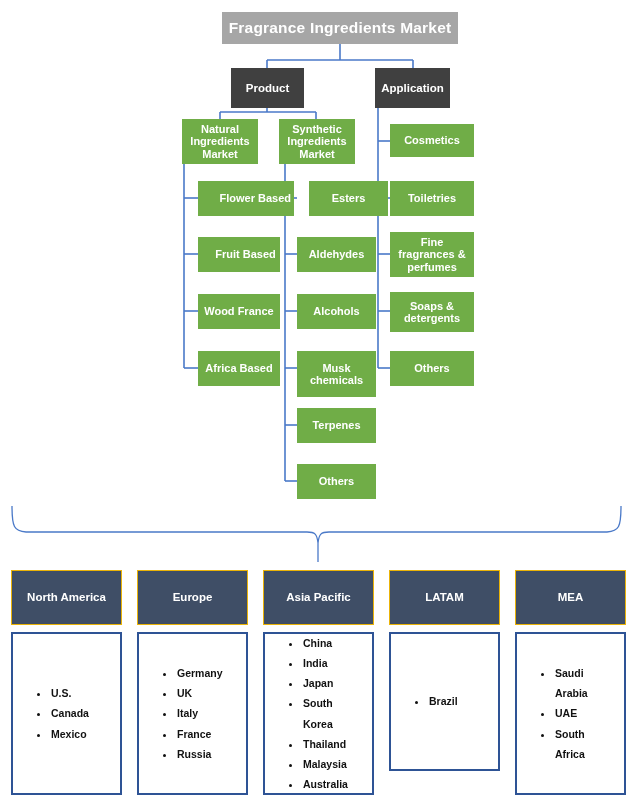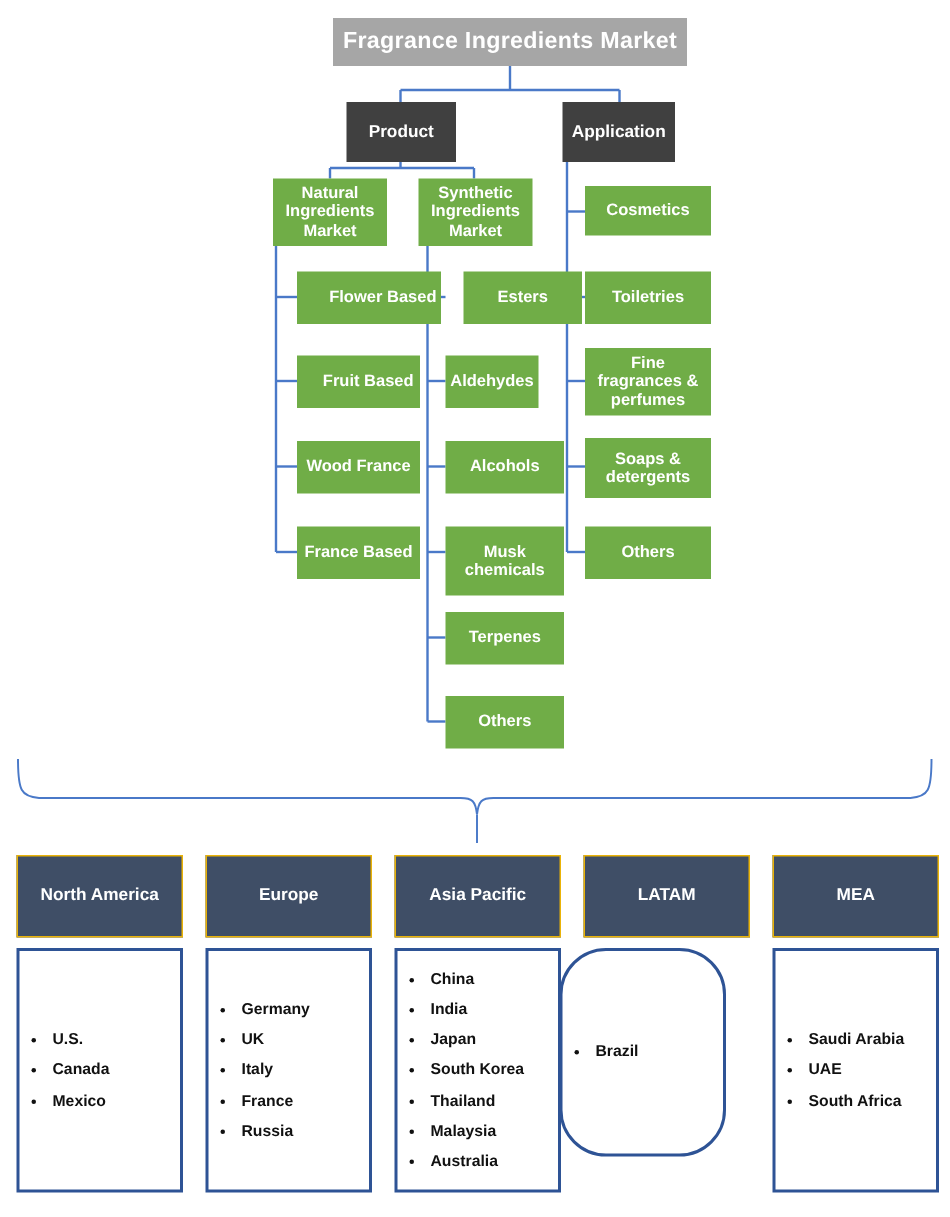--- a/index.html
+++ b/index.html
@@ -46,21 +46,21 @@
   .region-body{
     position:absolute;
     background:#ffffff;
     border:2px solid #2e5395;
     box-sizing:border-box;
     display:flex;
     align-items:center;
     z-index:2;
   }
   .region-body ul{
-    margin:0;
+    margin:16px;
     padding:0 0 0 20px;
     list-style:disc;
   }
   .region-body li{
     font-size:10.5px;
     font-weight:bold;
     color:#111111;
     line-height:1.92;
     padding-left:2px;
   }
@@ -134,27 +134,27 @@
   <div class="node node-green" style="left:198px;top:181px;width:96px;height:35px;justify-content:flex-end;">
     <span>Flower Based</span>
   </div>
   <div class="node node-green" style="left:198px;top:237px;width:82px;height:35px;padding-left:16px;">
     <span>Fruit Based</span>
   </div>
   <div class="node node-green" style="left:198px;top:294px;width:82px;height:35px;">
     <span>Wood France</span>
   </div>
   <div class="node node-green" style="left:198px;top:351px;width:82px;height:35px;">
-    <span>France Based</span>
+    <span>Africa Based</span>
   </div>
 
   <div class="node node-green" style="left:297px;top:181px;width:79px;height:35px;margin-left:12px;">
     <span>Esters</span>
   </div>
-  <div class="node node-green" style="left:297px;top:237px;width:62px;height:35px;">
+  <div class="node node-green" style="left:297px;top:237px;width:79px;height:35px;">
     <span>Aldehydes</span>
   </div>
   <div class="node node-green" style="left:297px;top:294px;width:79px;height:35px;">
     <span>Alcohols</span>
   </div>
   <div class="node node-green" style="left:297px;top:351px;width:79px;height:46px;">
     <span>Musk chemicals</span>
   </div>
   <div class="node node-green" style="left:297px;top:408px;width:79px;height:35px;">
     <span>Terpenes</span>
@@ -218,21 +218,21 @@
       <li>China</li>
       <li>India</li>
       <li>Japan</li>
       <li>South Korea</li>
       <li>Thailand</li>
       <li>Malaysia</li>
       <li>Australia</li>
     </ul>
   </div>
 
-  <div class="region-body" style="left:373px;top:632px;width:111px;height:139px;border-radius:31px;">
+  <div class="region-body" style="left:389px;top:632px;width:111px;height:139px;">
     <ul>
       <li>Brazil</li>
     </ul>
   </div>
 
   <div class="region-body" style="left:515px;top:632px;width:111px;height:163px;">
     <ul>
       <li>Saudi Arabia</li>
       <li>UAE</li>
       <li>South Africa</li>

